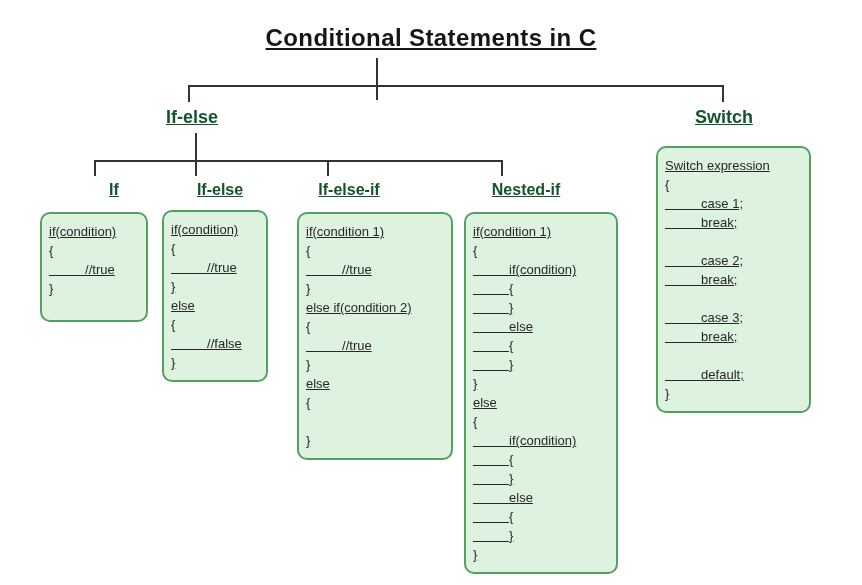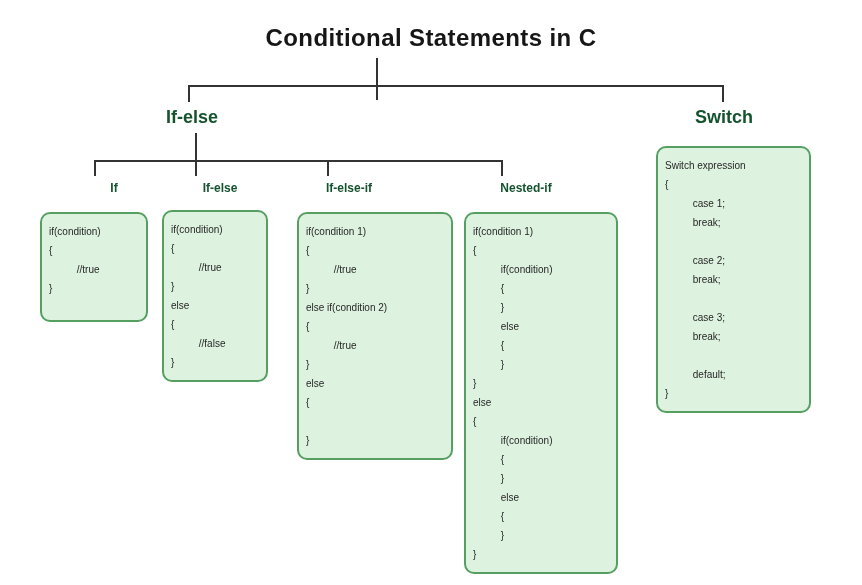--- a/index.html
+++ b/index.html
@@ -1,21 +1,21 @@
 <!DOCTYPE html>
 <html style="--box-fill: #ddf2df; --box-border: #55a061; --line: #333333; --text: #222222;"><head>
 <meta charset="utf-8">
 <style>
   :root {
     --box-fill: #ddf2df;
     --box-border: #55a061;
     --line: #333333;
     --text: #222222;
   }
-  * { margin: 0; padding: 0; box-sizing: border-box; }
+  * { margin: 0; padding: 0; box-sizing: border-box; text-decoration: underline; }
   html, body { background: #ffffff; }
   #diagram {
     position: relative;
     width: 862px;
     height: 585px;
     background: #ffffff;
     font-family: "Liberation Sans", "DejaVu Sans", sans-serif;
     color: var(--text);
     overflow: hidden;
   }
@@ -38,28 +38,28 @@
   .vline { width: 2px; }
   .hline { height: 2px; }
   .lbl {
     position: absolute;
     transform: translateX(-50%);
     font-weight: 600;
     white-space: nowrap;
     color: #14532d;
   }
   .lbl1 { font-size: 18px; }
-  .lbl2 { font-size: 12px; padding-left: 38px; }
+  .lbl2 { font-size: 16px; padding-left: 38px; }
   .codebox {
     position: absolute;
     background: var(--box-fill);
     border: 2px solid var(--box-border);
     border-radius: 10px;
     padding: 8px 5px 8px 7px;
-    font-size: 10px;
+    font-size: 13px;
     line-height: 19px;
     color: #272727;
     white-space: pre;
     overflow: hidden;
   }
 </style>
 </head>
 <body>
 
 <div id="diagram">

